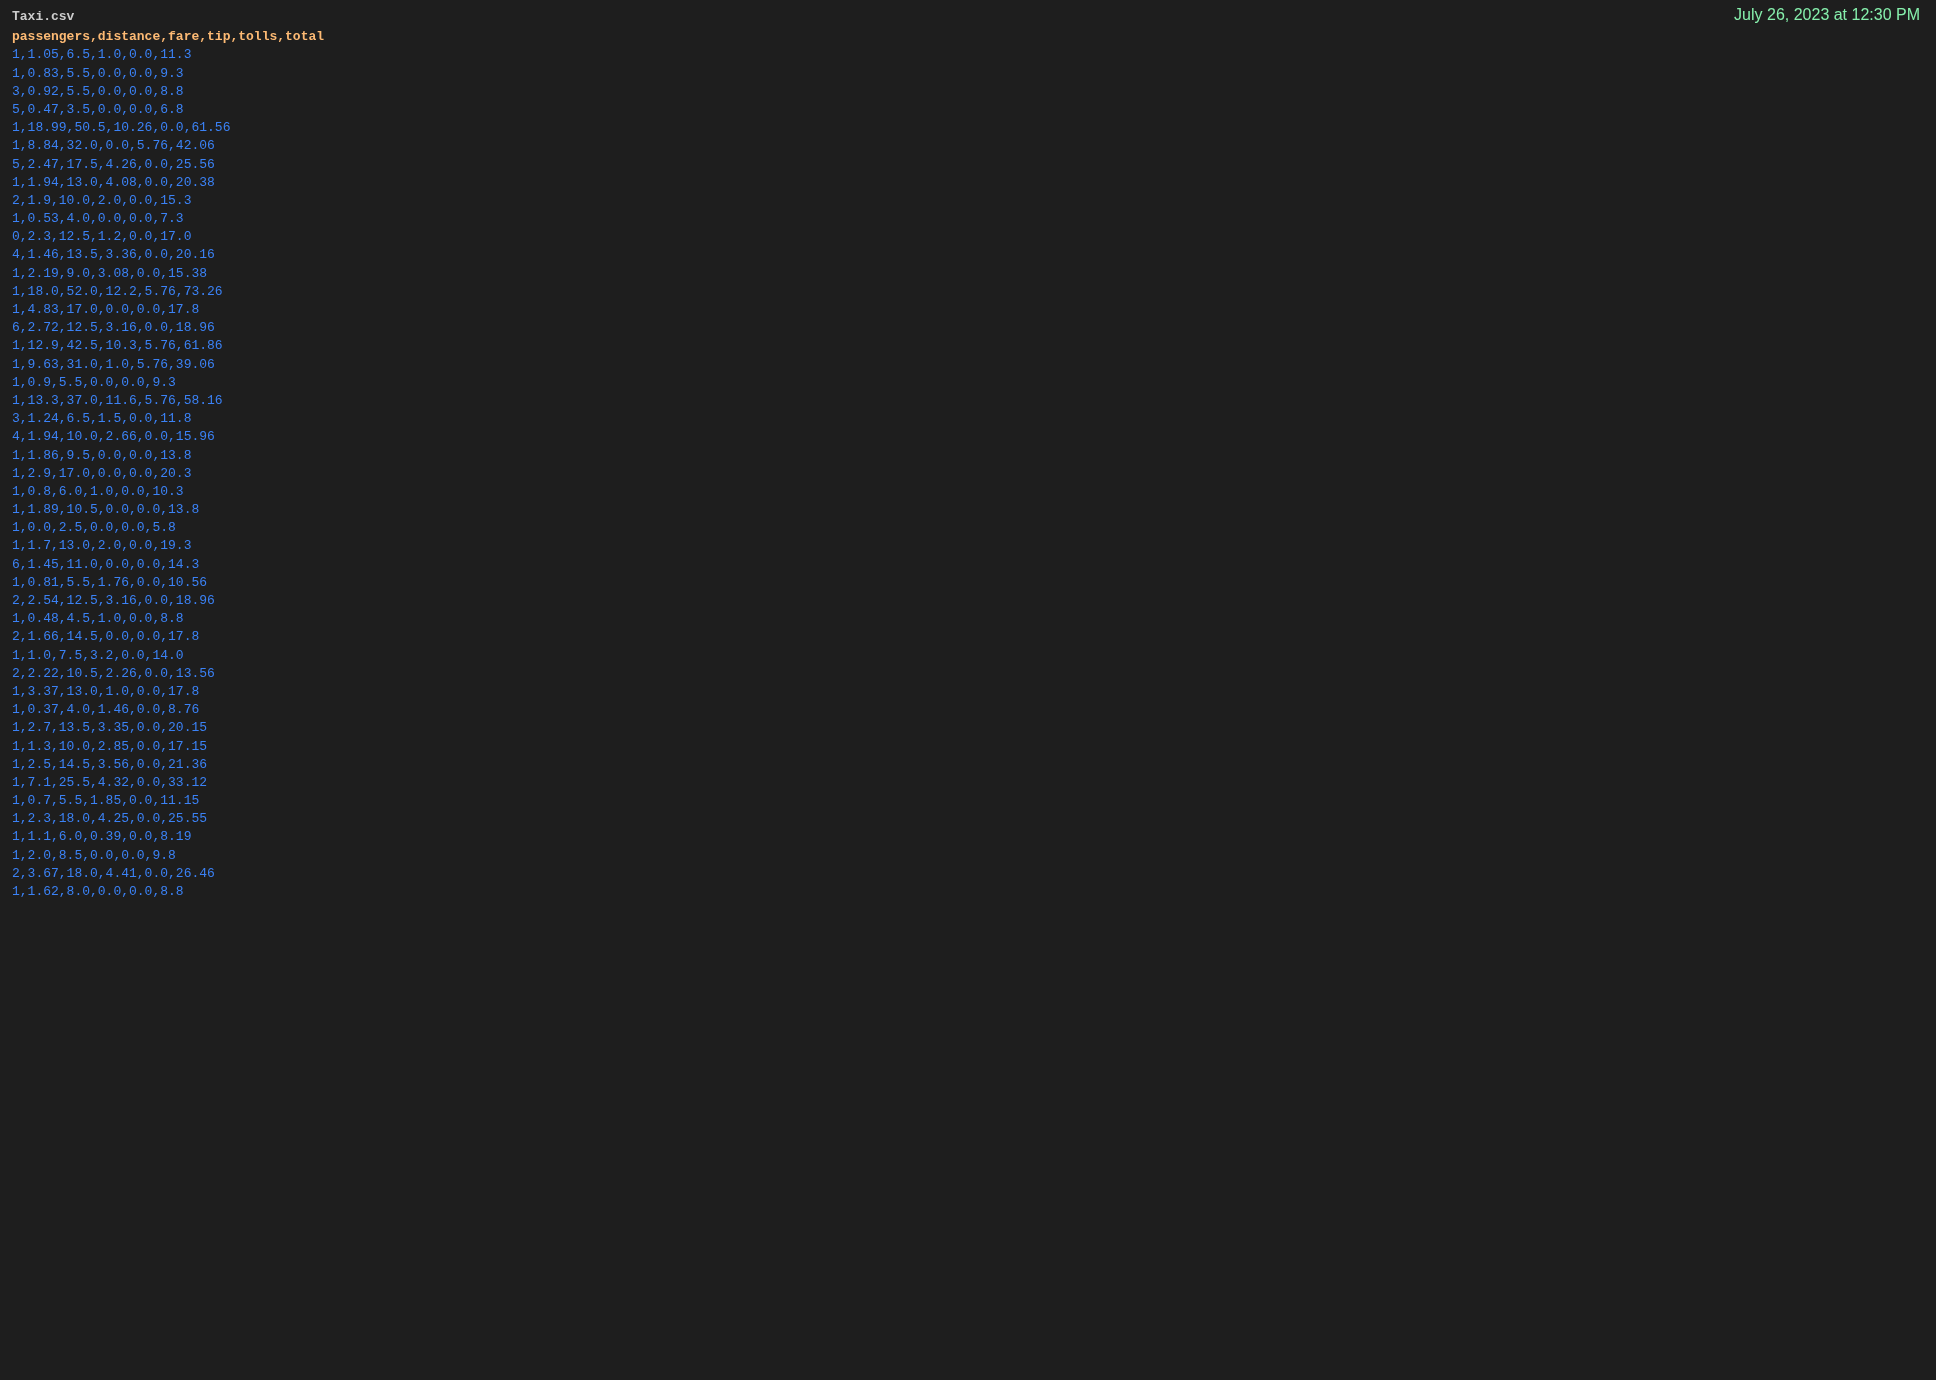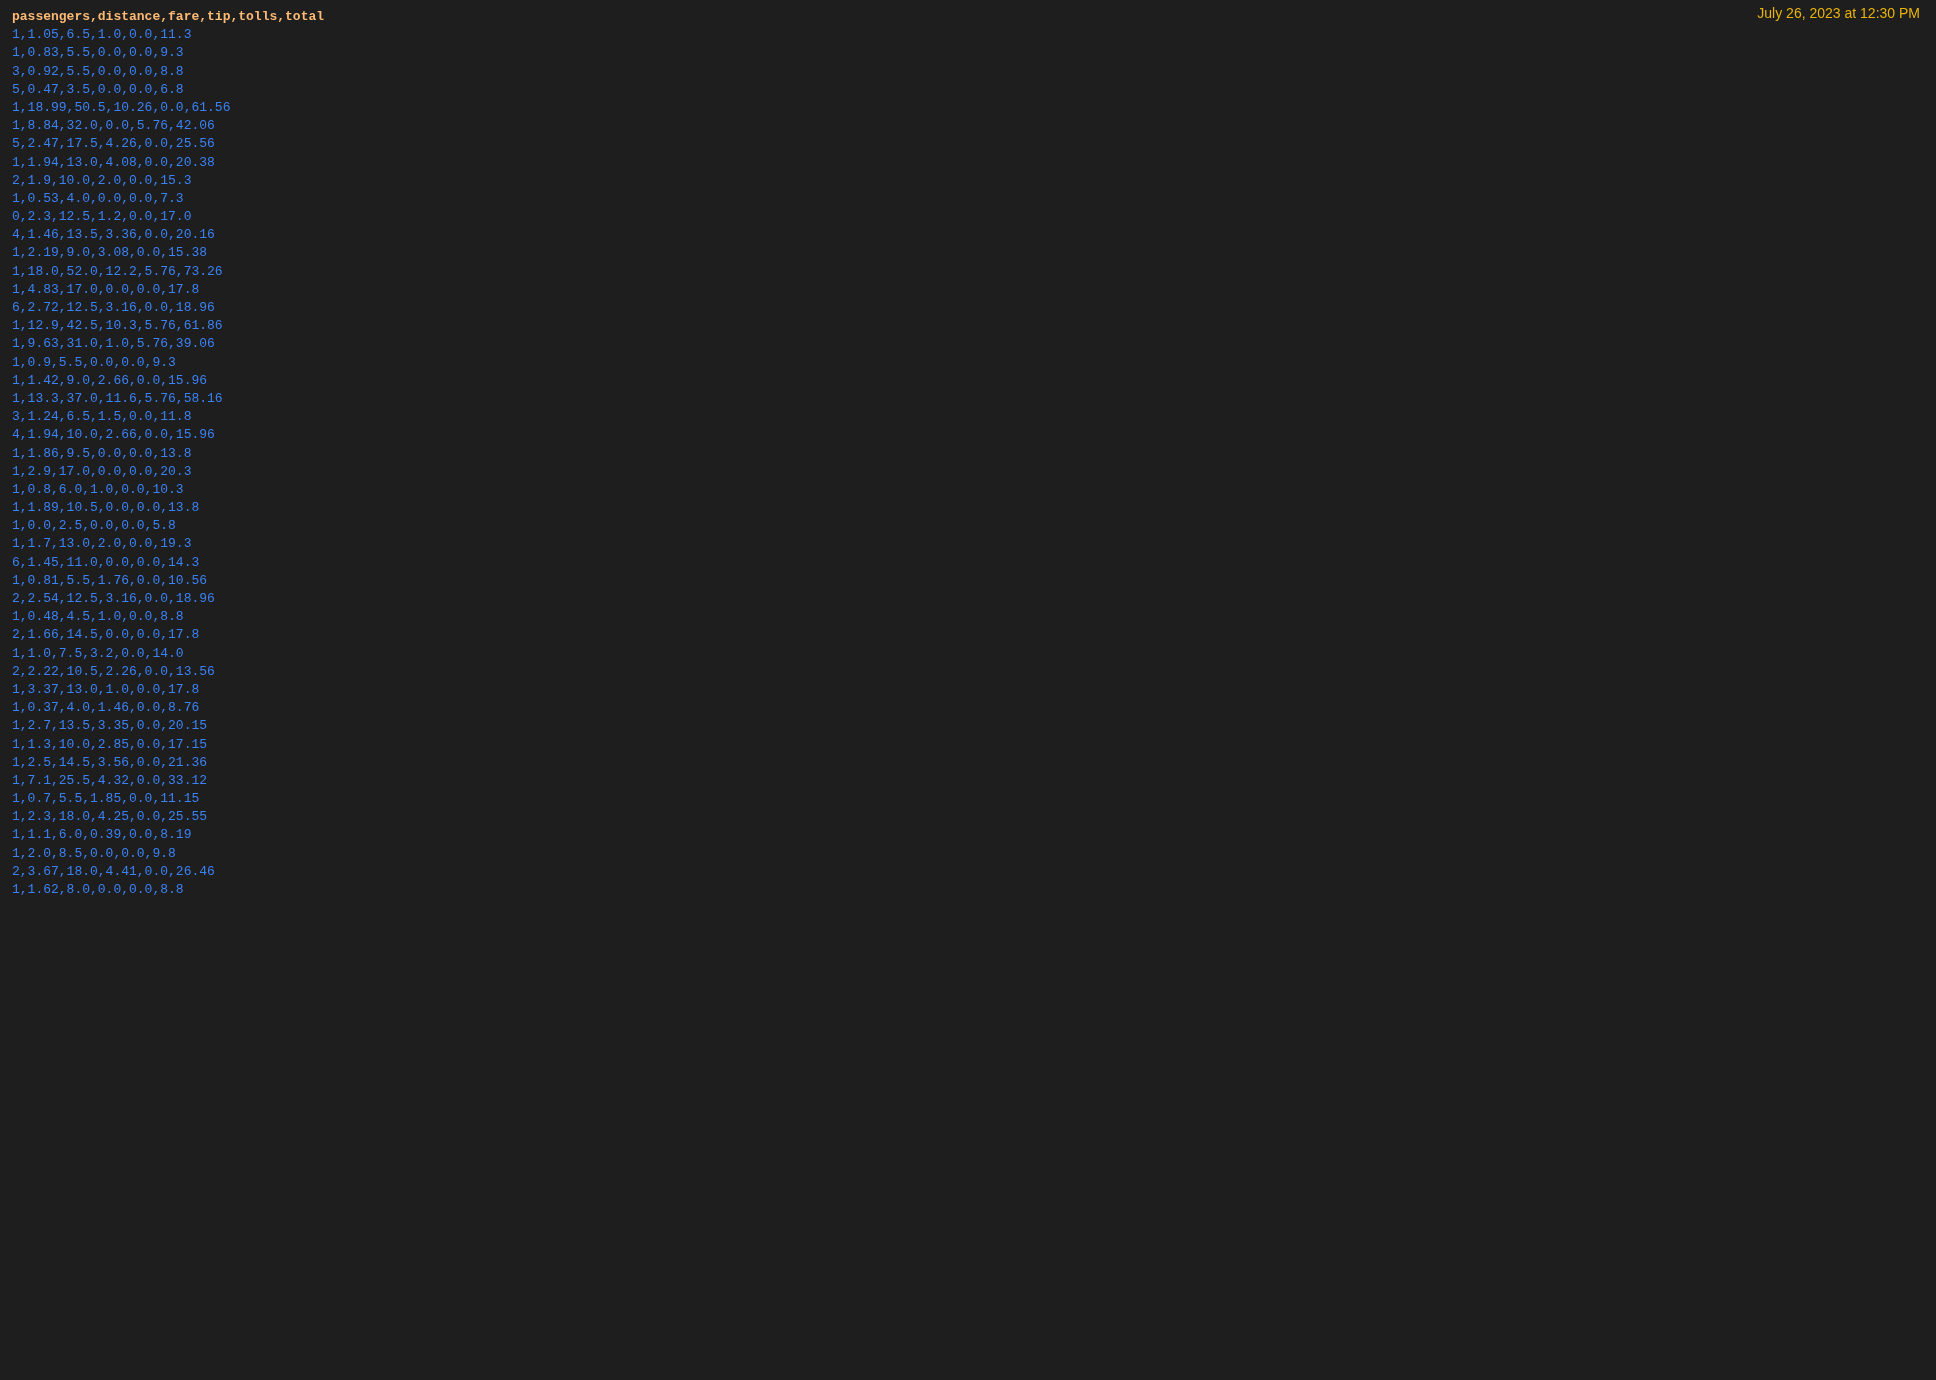--- a/index.html
+++ b/index.html
@@ -15,22 +15,22 @@
       line-height: 1.4;
       width: 1936px;
       min-height: 1380px;
       position: relative;
     }
     #header-bar {
       position: absolute;
       top: 0;
       right: 0;
       padding: 4px 16px;
-      color: #eab308;
-      font-size: 14px;
+      color: #86efac;
+      font-size: 16px;
       font-family: -apple-system, BlinkMacSystemFont, 'Segoe UI', sans-serif;
     }
     #content {
       padding: 8px 12px;
       padding-top: 8px;
     }
     .filename {
       color: #cccccc;
       font-weight: bold;
       margin-bottom: 2px;
@@ -44,20 +44,21 @@
     }
   </style>
 </head>
 <body>
 
 <div id="header-bar">
   <span>July 26, 2023 at 12:30 PM</span>
 </div>
 
 <div id="content">
+  <div class="filename">Taxi.csv</div>
   <div class="header-row">passengers,distance,fare,tip,tolls,total</div>
   <div id="data-rows">
       <div class="data-row">1,1.05,6.5,1.0,0.0,11.3</div>
       <div class="data-row">1,0.83,5.5,0.0,0.0,9.3</div>
       <div class="data-row">3,0.92,5.5,0.0,0.0,8.8</div>
       <div class="data-row">5,0.47,3.5,0.0,0.0,6.8</div>
       <div class="data-row">1,18.99,50.5,10.26,0.0,61.56</div>
       <div class="data-row">1,8.84,32.0,0.0,5.76,42.06</div>
       <div class="data-row">5,2.47,17.5,4.26,0.0,25.56</div>
       <div class="data-row">1,1.94,13.0,4.08,0.0,20.38</div>
@@ -65,21 +66,20 @@
       <div class="data-row">1,0.53,4.0,0.0,0.0,7.3</div>
       <div class="data-row">0,2.3,12.5,1.2,0.0,17.0</div>
       <div class="data-row">4,1.46,13.5,3.36,0.0,20.16</div>
       <div class="data-row">1,2.19,9.0,3.08,0.0,15.38</div>
       <div class="data-row">1,18.0,52.0,12.2,5.76,73.26</div>
       <div class="data-row">1,4.83,17.0,0.0,0.0,17.8</div>
       <div class="data-row">6,2.72,12.5,3.16,0.0,18.96</div>
       <div class="data-row">1,12.9,42.5,10.3,5.76,61.86</div>
       <div class="data-row">1,9.63,31.0,1.0,5.76,39.06</div>
       <div class="data-row">1,0.9,5.5,0.0,0.0,9.3</div>
-      <div class="data-row">1,1.42,9.0,2.66,0.0,15.96</div>
       <div class="data-row">1,13.3,37.0,11.6,5.76,58.16</div>
       <div class="data-row">3,1.24,6.5,1.5,0.0,11.8</div>
       <div class="data-row">4,1.94,10.0,2.66,0.0,15.96</div>
       <div class="data-row">1,1.86,9.5,0.0,0.0,13.8</div>
       <div class="data-row">1,2.9,17.0,0.0,0.0,20.3</div>
       <div class="data-row">1,0.8,6.0,1.0,0.0,10.3</div>
       <div class="data-row">1,1.89,10.5,0.0,0.0,13.8</div>
       <div class="data-row">1,0.0,2.5,0.0,0.0,5.8</div>
       <div class="data-row">1,1.7,13.0,2.0,0.0,19.3</div>
       <div class="data-row">6,1.45,11.0,0.0,0.0,14.3</div>

